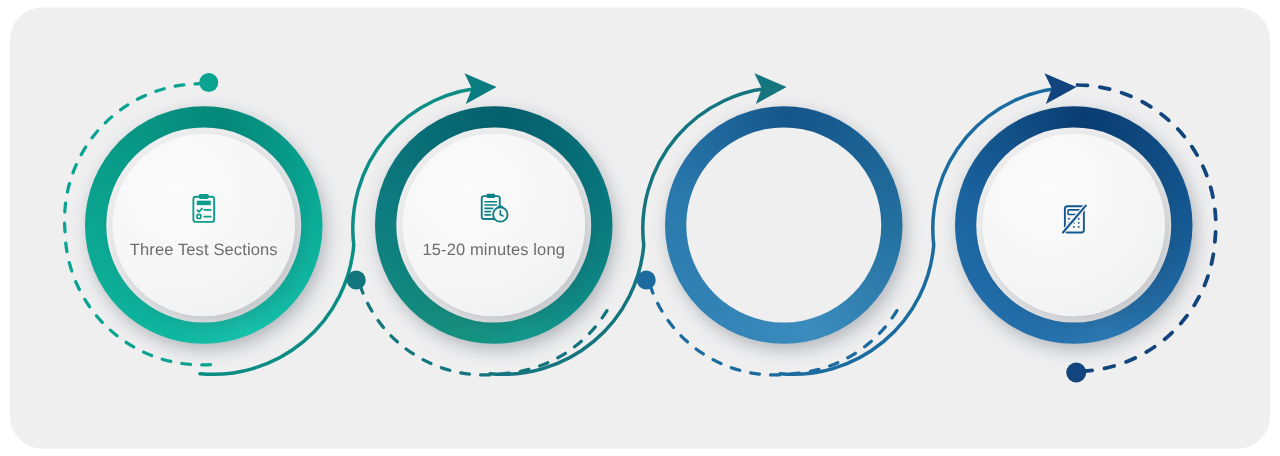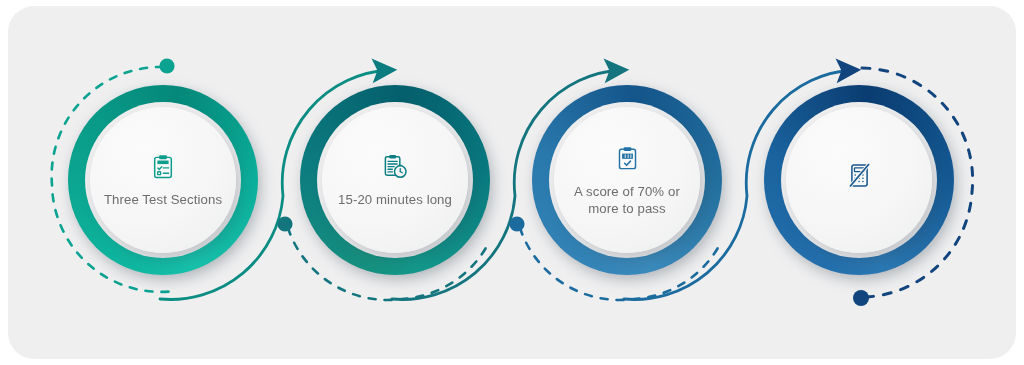--- a/index.html
+++ b/index.html
@@ -193,36 +193,20 @@
         </svg>
       </span>
       <span class="node-label">15-20 minutes long</span>
     </div>
   </div>
 
   <div class="node" style="left:532px; top:85px;">
     <div class="ring-shadow"></div>
     <div class="ring" style="background:conic-gradient(from 200deg, #3585b8 0deg, #2a79ad 85deg, #14558a 165deg, #23709f 250deg, #3b8cbd 325deg, #3585b8 360deg);">
       <div style="position:absolute;left:17px;top:17px;width:156px;height:156px;border-radius:50%;background:#efeff0;"></div>
-    </div>
-    <div class="disc">
-      <span class="icon-wrap">
-        <svg viewBox="0 0 32 32" width="27" height="27" fill="none" stroke="#2272a8" stroke-width="1.7">
-          <rect x="6.5" y="5" width="19" height="23" rx="2.2"></rect>
-          <rect x="11.5" y="2.6" width="9" height="4.4" rx="1.3" fill="#2272a8" stroke="none"></rect>
-          <rect x="9.6" y="10.2" width="12.8" height="6.2" fill="#2272a8" stroke="none"></rect>
-          <g stroke="#f6f6f6" stroke-width="1.1">
-            <line x1="13.3" y1="11.2" x2="13.3" y2="15.4"></line>
-            <line x1="16.8" y1="11.2" x2="16.8" y2="15.4"></line>
-            <line x1="20.0" y1="11.2" x2="20.0" y2="15.4"></line>
-          </g>
-          <path d="M12.6 21.6 l2.3 2.5 l4.6 -5.0" stroke-width="1.8" stroke-linecap="round" stroke-linejoin="round"></path>
-        </svg>
-      </span>
-      <span class="node-label">A score of 70% or more to pass</span>
     </div>
   </div>
 
   <div class="node" style="left:764px; top:85px;">
     <div class="ring-shadow"></div>
     <div class="ring" style="background:conic-gradient(from 200deg, #2470ad 0deg, #1a639f 85deg, #0a3d71 165deg, #155a95 250deg, #2b79b4 325deg, #2470ad 360deg);">
       <div style="position:absolute;left:17px;top:17px;width:156px;height:156px;border-radius:50%;background:#efeff0;"></div>
     </div>
     <div class="disc">
       <span class="icon-wrap">

